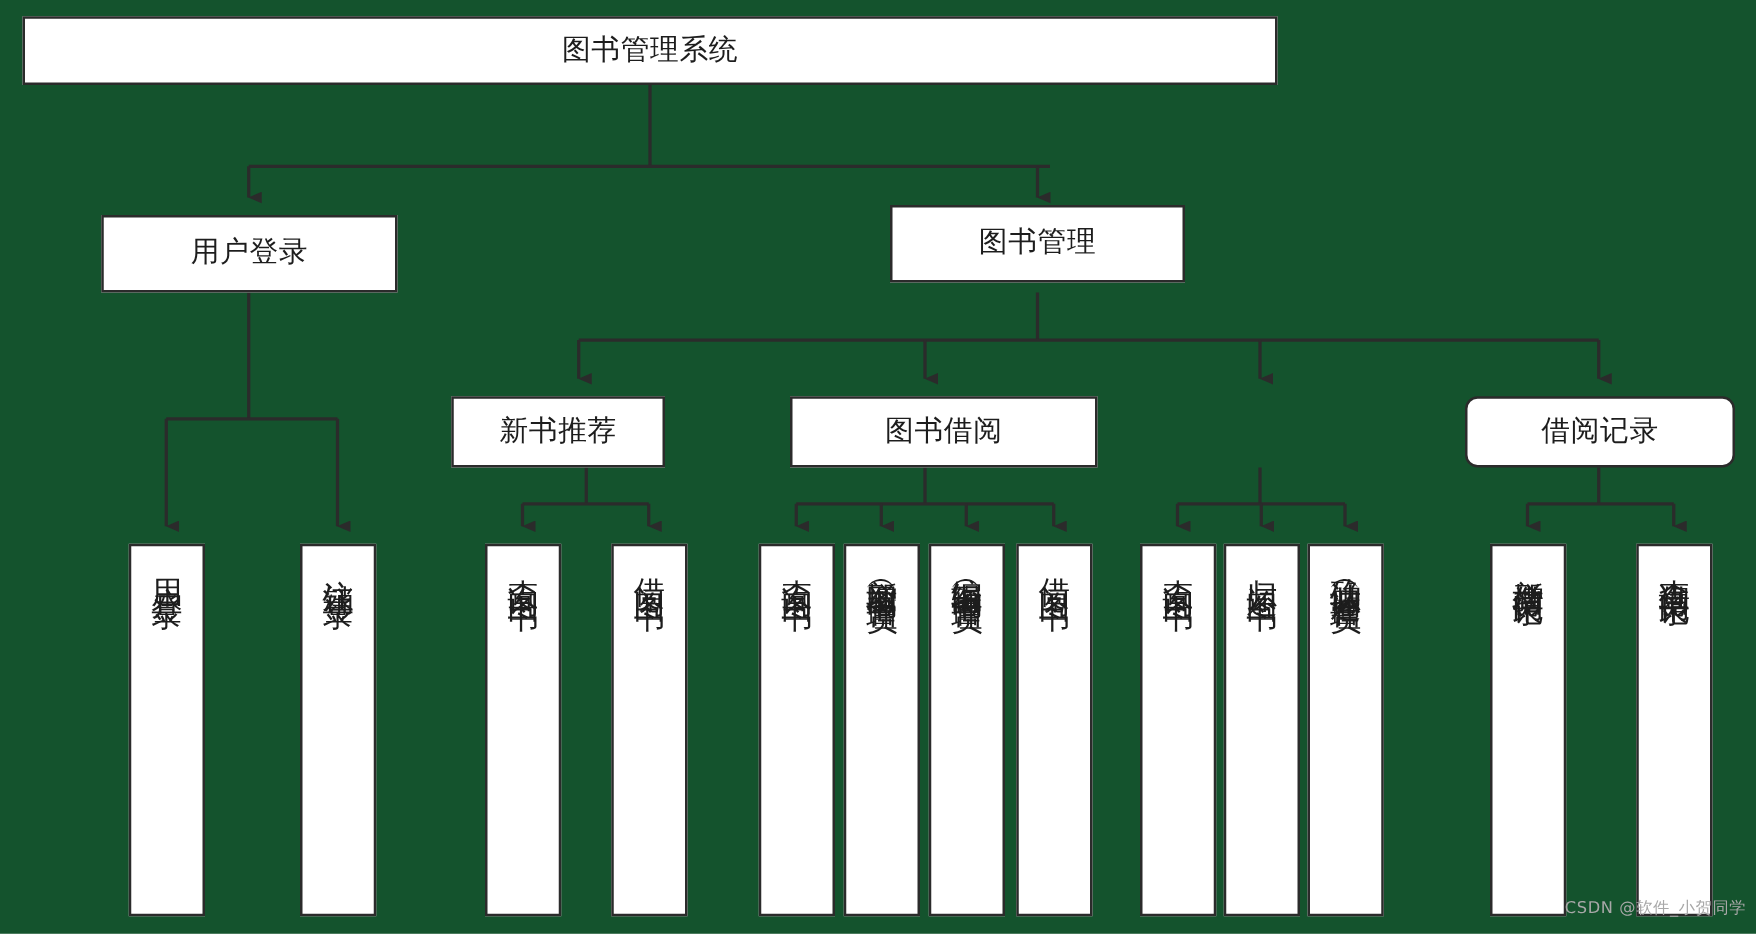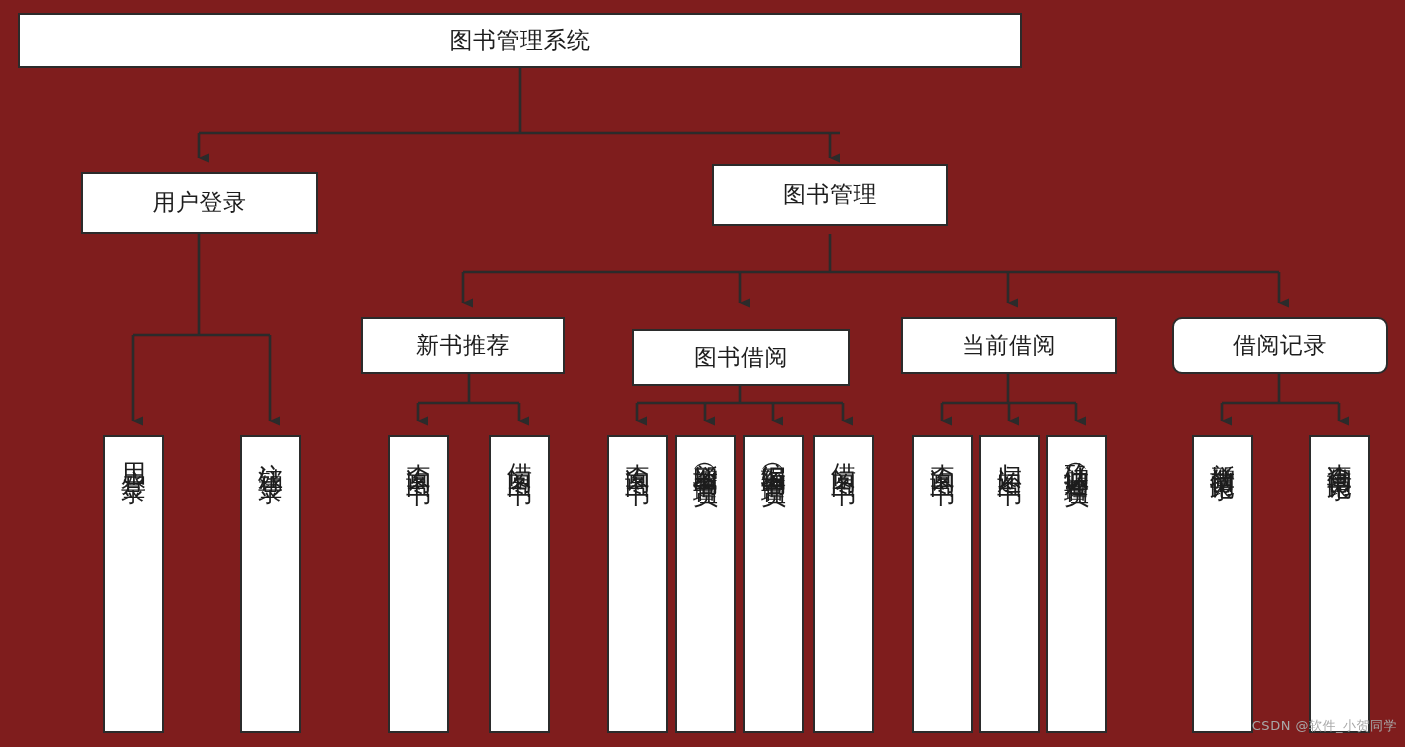--- a/index.html
+++ b/index.html
@@ -11,21 +11,21 @@
   body {
     font-family: "DejaVu Sans", "Liberation Sans", sans-serif;
     width: 1405px;
     height: 747px;
     overflow: hidden;
   }
   #diagram-root {
     position: relative;
     width: 1405px;
     height: 747px;
-    background: #7f1d1d;
+    background: #14532d;
   }
   #edge-layer {
     position: absolute;
     left: 0;
     top: 0;
     width: 1405px;
     height: 747px;
     pointer-events: none;
   }
   .node {
@@ -137,28 +137,25 @@
     <span class="node-label">图书管理系统</span>
   </div>
 
   <div class="node horiz" style="left:81px; top:172px; width:237px; height:62px;">
     <span class="node-label">用户登录</span>
   </div>
   <div class="node horiz" style="left:712px; top:164px; width:236px; height:62px;">
     <span class="node-label">图书管理</span>
   </div>
 
-  <div class="node horiz" style="left:361px; top:317px; width:204px; height:57px;">
+  <div class="node horiz" style="left:361px; top:317px; width:171px; height:57px;">
     <span class="node-label">新书推荐</span>
   </div>
-  <div class="node horiz" style="left:632px; top:317px; width:218px; height:57px;margin-top:12px;">
+  <div class="node horiz" style="left:632px; top:317px; width:246px; height:57px;">
     <span class="node-label">图书借阅</span>
-  </div>
-  <div class="node horiz" style="left:901px; top:317px; width:216px; height:57px;">
-    <span class="node-label">当前借阅</span>
   </div>
   <div class="node horiz" style="left:1172px; top:317px; width:216px; height:57px;border-radius:10px;">
     <span class="node-label">借阅记录</span>
   </div>
 
   <div class="node vert" style="left:103px; top:435px; width:61px; height:298px;">
     <span class="node-label">用户登录</span>
   </div>
   <div class="node vert" style="left:240px; top:435px; width:61px; height:298px;">
     <span class="node-label">注销登录</span>

